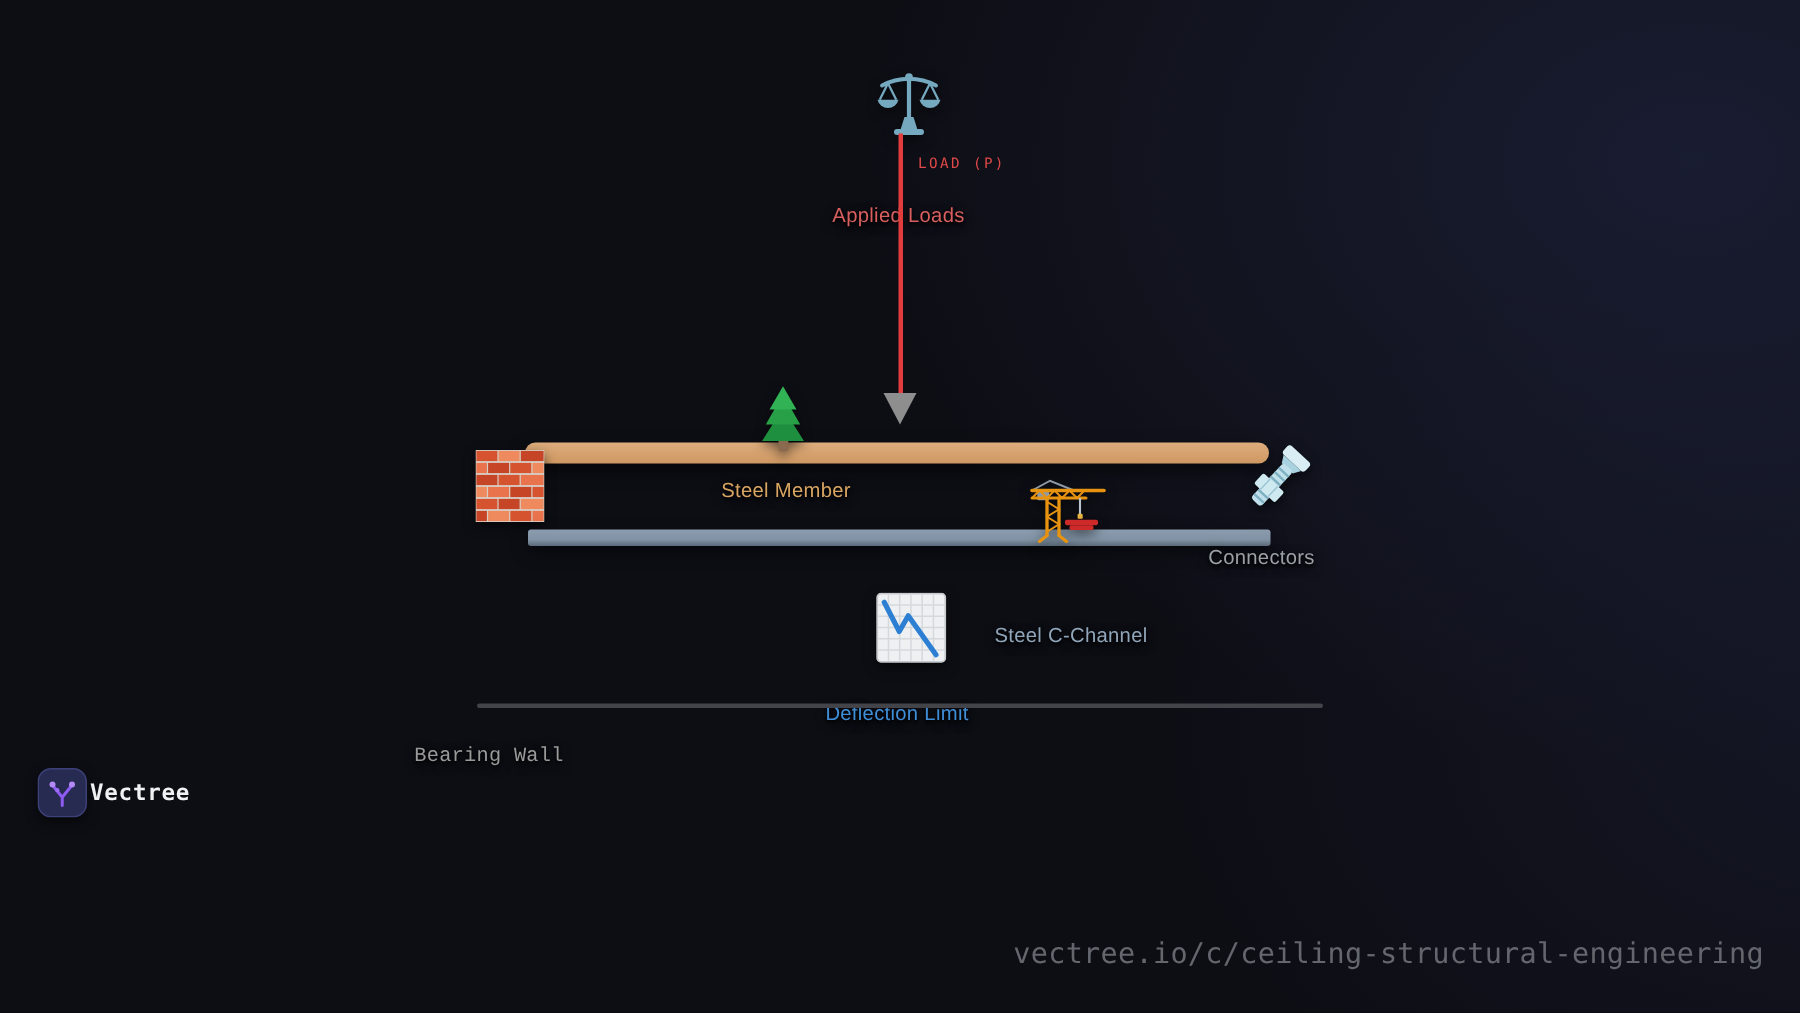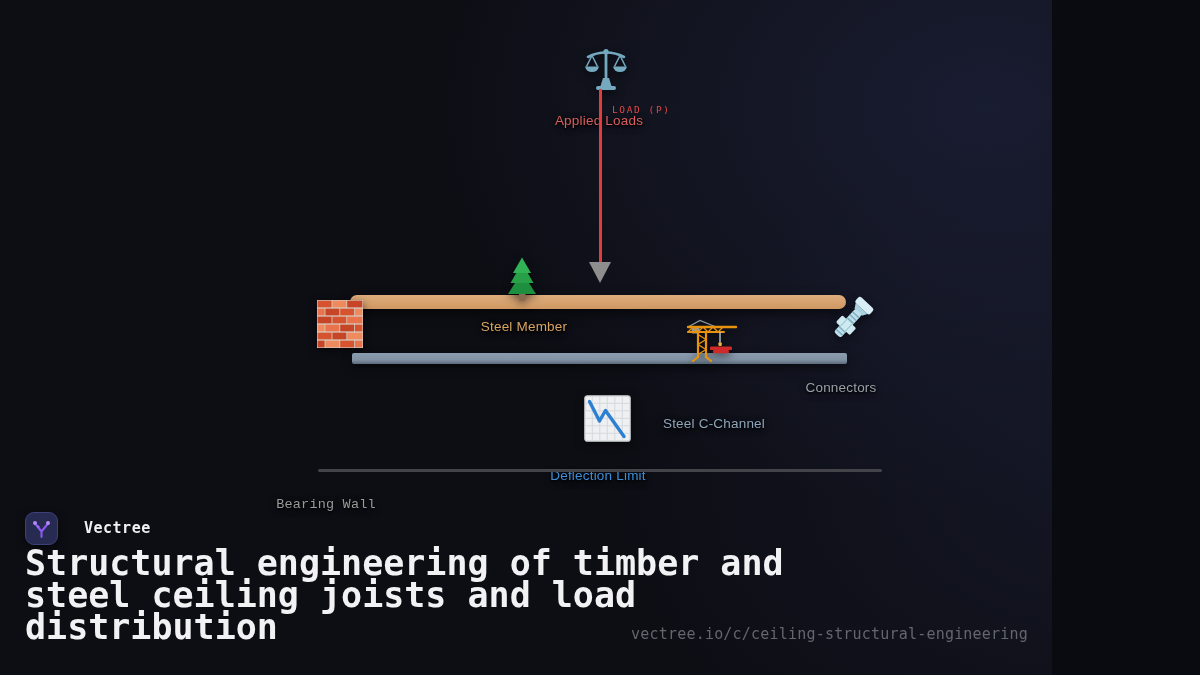--- a/index.html
+++ b/index.html
@@ -1,34 +1,34 @@
 <!DOCTYPE html>
 <html><head>
 <meta charset="utf-8">
 <style>
   html,body{margin:0;padding:0;background:#0a0b10;}
   .card{
-    position:relative;width:1052px;height:675px;overflow:hidden;
+    position:relative;width:1200px;height:675px;overflow:hidden;
     font-family:"Liberation Sans",sans-serif;
     background:
       radial-gradient(900px 650px at 94% 16%, rgba(44,51,94,.40), rgba(44,51,94,0) 62%),
       radial-gradient(750px 520px at 104% 72%, rgba(38,44,82,.26), rgba(38,44,82,0) 65%),
       #0d0e14;
   }
   .abs{position:absolute;}
   
   .dlabel{
     position:absolute;transform:translateX(-50%);white-space:nowrap;
     font-size:13.5px;letter-spacing:.2px;
     text-shadow:0 1px 2px #000,0 2px 7px rgba(0,0,0,.95);
   }
-  .lbl-applied{left:599px;top:113px;color:#d95f5f;}
+  .lbl-applied{left:599px;top:136px;color:#d95f5f;}
   .lbl-timber{left:524px;top:319px;color:#d8a562;}
   .lbl-steel{left:714px;top:380px;color:#8fa6ba;margin-top:36px;}
-  .lbl-connectors{left:841px;top:380px;color:#9aa0a6;}
+  .lbl-connectors{left:841px;top:364px;color:#9aa0a6;}
   .lbl-deflection{left:598px;top:468px;color:#3f8fd8;}
   .lbl-bearing{left:326px;top:497px;color:#9a9a9a;font-family:Liberation Mono, monospace;}
   .lbl-load{
     position:absolute;left:612px;top:104px;color:#e04848;
     font-family:"DejaVu Sans Mono",monospace;font-size:9.5px;letter-spacing:1.6px;
   }
   
   .load-line{left:599px;top:89px;width:3px;height:174px;background:#e23c3c;}
   .arrowhead{
     left:589px;top:262px;width:0;height:0;
@@ -51,31 +51,31 @@
   .icon svg{display:block;}
   .ic-scale{left:583px;top:46px;}
   .ic-brick{left:317px;top:300px;}
   .ic-tree{left:498px;top:256px;}
   .ic-crane{left:686px;top:319px;}
   .ic-bolt{left:825px;top:295px;}
   .ic-chart{left:584px;top:395px;}
   
   .logo{left:25px;top:512px;}
   .brand-name{
-    left:84px;top:519px;color:#f1f1f3;
+    left:60px;top:519px;color:#f1f1f3;
     font-family:"DejaVu Sans Mono",monospace;font-weight:700;font-size:15px;letter-spacing:.5px;
   }
   .card-title{
     left:25px;top:547px;width:800px;color:#f2f2f4;
     font-family:"DejaVu Sans Mono",monospace;font-weight:700;
     font-size:35px;line-height:32px;letter-spacing:0;
   }
   .card-url{
     right:24px;top:625px;color:#63666d;
-    font-family:"DejaVu Sans Mono",monospace;font-size:15px;letter-spacing:.2px;
+    font-family:"DejaVu Sans Mono",monospace;font-size:19px;letter-spacing:.2px;
   }
 </style>
 </head>
 <body>
 
 <div class="card">
 
   <div class="abs" style="left:0;top:0;width:1200px;height:675px;">
 
     <span class="icon ic-scale">
@@ -198,16 +198,15 @@
   <span class="icon abs logo">
     <svg width="33" height="33" viewBox="0 0 33 33">
       <rect x="0.5" y="0.5" width="32" height="32" rx="8.5" fill="#272b52" stroke="#3c4178" stroke-width="1"></rect>
       <path d="M10 11.5 L16.5 19.5 L23 11.5 M16.5 19.5 V25" fill="none" stroke="#8d5bf2" stroke-width="2" stroke-linecap="round" stroke-linejoin="round"></path>
       <circle cx="10" cy="11" r="2" fill="#b388f7"></circle>
       <circle cx="23" cy="11" r="2" fill="#b388f7"></circle>
       <circle cx="13.2" cy="14.8" r="1.4" fill="#9d6cf4"></circle>
     </svg>
   </span>
   <span class="abs brand-name">Vectree</span>
-  <div class="abs card-title">Structural engineering of timber and steel ceiling joists and load distribution</div>
   <span class="abs card-url">vectree.io/c/ceiling-structural-engineering</span>
 
 </div>
 
 </body></html>

